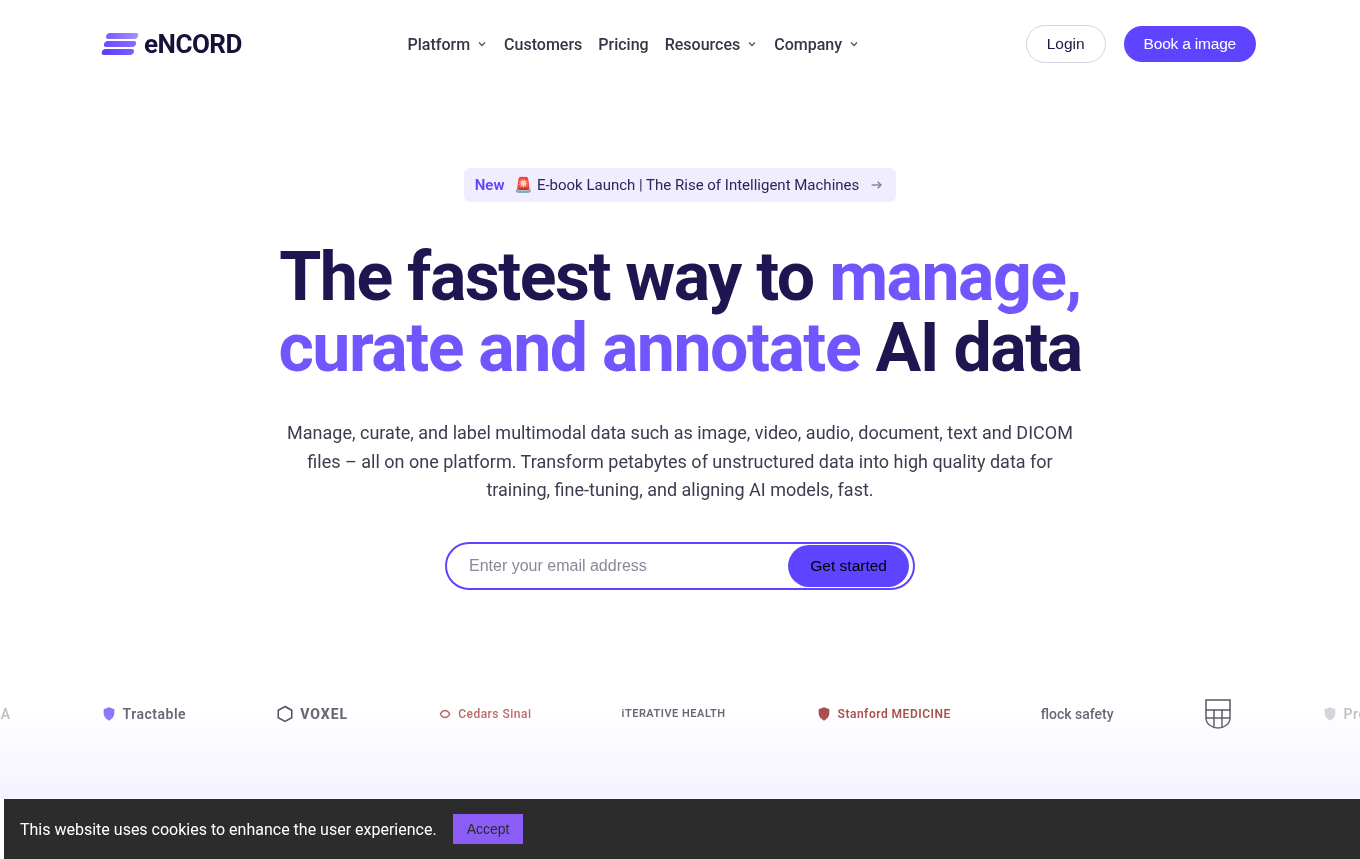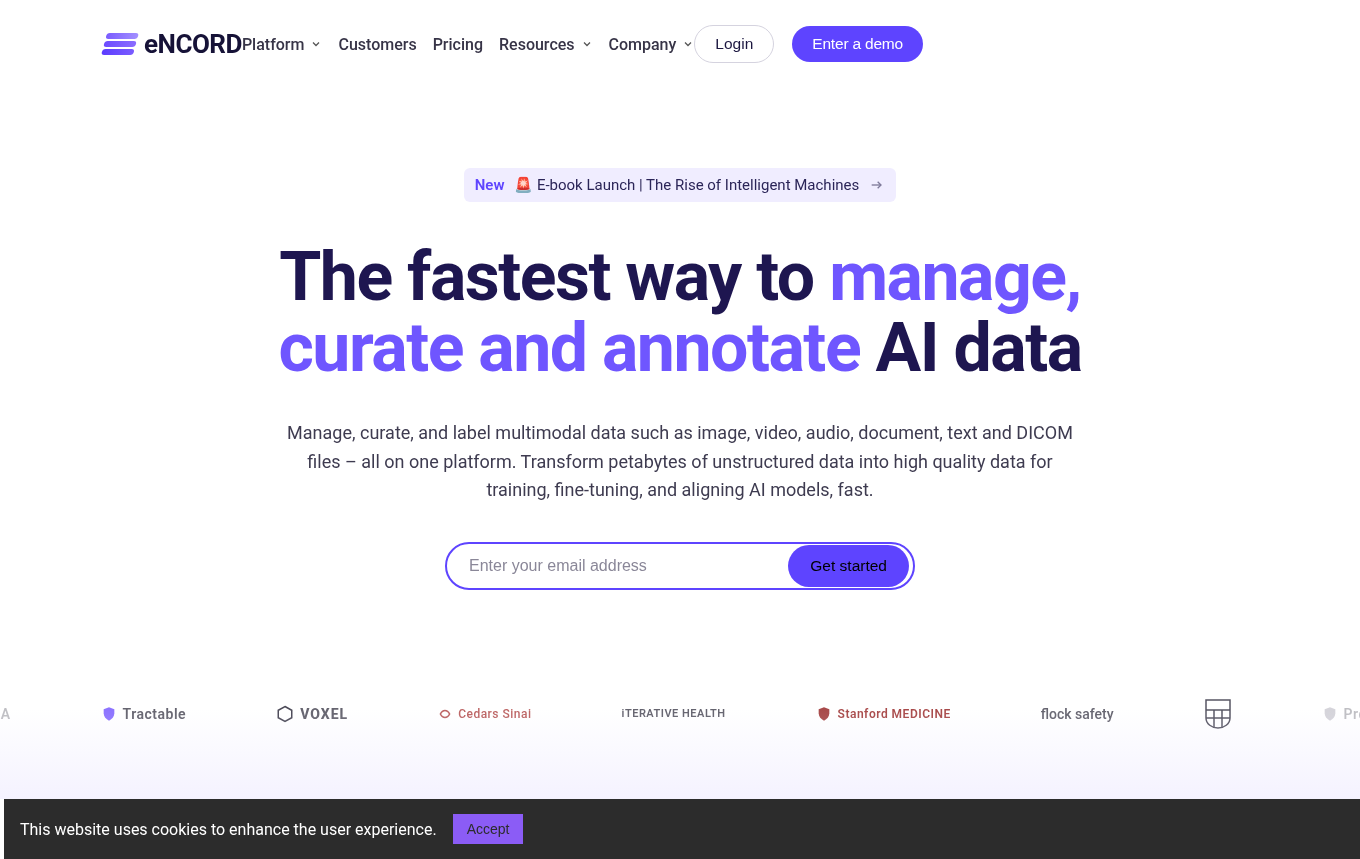--- a/index.html
+++ b/index.html
@@ -1,19 +1,19 @@
 <!DOCTYPE html>
 <html><head>
 <meta charset="utf-8">
 <style>
   * { margin:0; padding:0; box-sizing:border-box; }
   body { font-family: -apple-system, BlinkMacSystemFont, "Segoe UI", Roboto, Helvetica, Arial, sans-serif; color:#111; background:#fff; width:1360px; height:859px; overflow:hidden; position:relative; }
 
   
-  .navbar { display:flex; align-items:center; padding:16px 104px 0 104px; height:72px; }
+  .navbar { display:flex; align-items:center; justify-content:space-between; padding:16px 104px 0 104px; height:72px; }
   .logo { display:flex; align-items:center; gap:8px; }
   .logo-mark { width:32px; height:32px; display:flex; flex-direction:column; justify-content:center; gap:2px; transform:skewX(-15deg); }
   .logo-mark span { height:6px; border-radius:3px; background:linear-gradient(90deg,#8a6cff,#8a6cff); }
   .logo-mark span:nth-child(1){background:linear-gradient(90deg,#7a5cff,#a390ff);}
   .logo-mark span:nth-child(2){background:linear-gradient(90deg,#6d4cff,#8a6cff);}
   .logo-mark span:nth-child(3){background:linear-gradient(90deg,#5c3cff,#7a5cff);}
   .logo-text { font-size:26px; font-weight:700; letter-spacing:-0.5px; color:#161237; }
   .nav-links { display:flex; gap:16px; align-items:center; }
   .nav-link { display:flex; align-items:center; gap:6px; font-size:16px; color:#373447; cursor:pointer; font-weight:500; }
   .chevron { width:12px; height:12px; }
@@ -85,21 +85,21 @@
     <div class="nav-link">
       <span>Company</span>
       <svg class="chevron" viewBox="0 0 24 24" fill="none" stroke="#555" stroke-width="2.5">
           <polyline points="6 9 12 15 18 9"></polyline>
         </svg>
     </div>
   </nav>
 
   <div class="nav-actions">
     <button class="btn-outline">Login</button>
-    <button class="btn-primary">Enter a demo</button>
+    <button class="btn-primary">Book a image</button>
   </div>
 </header>
 
 <section class="hero">
   <div class="badge">
     <span class="badge-new">New</span>
     <span>🚨 E-book Launch | The Rise of Intelligent Machines</span>
     <svg class="badge-arrow" viewBox="0 0 24 24" fill="none" stroke="currentColor" stroke-width="2">
         <line x1="4" y1="12" x2="18" y2="12"></line>
         <polyline points="13 7 18 12 13 17"></polyline>

